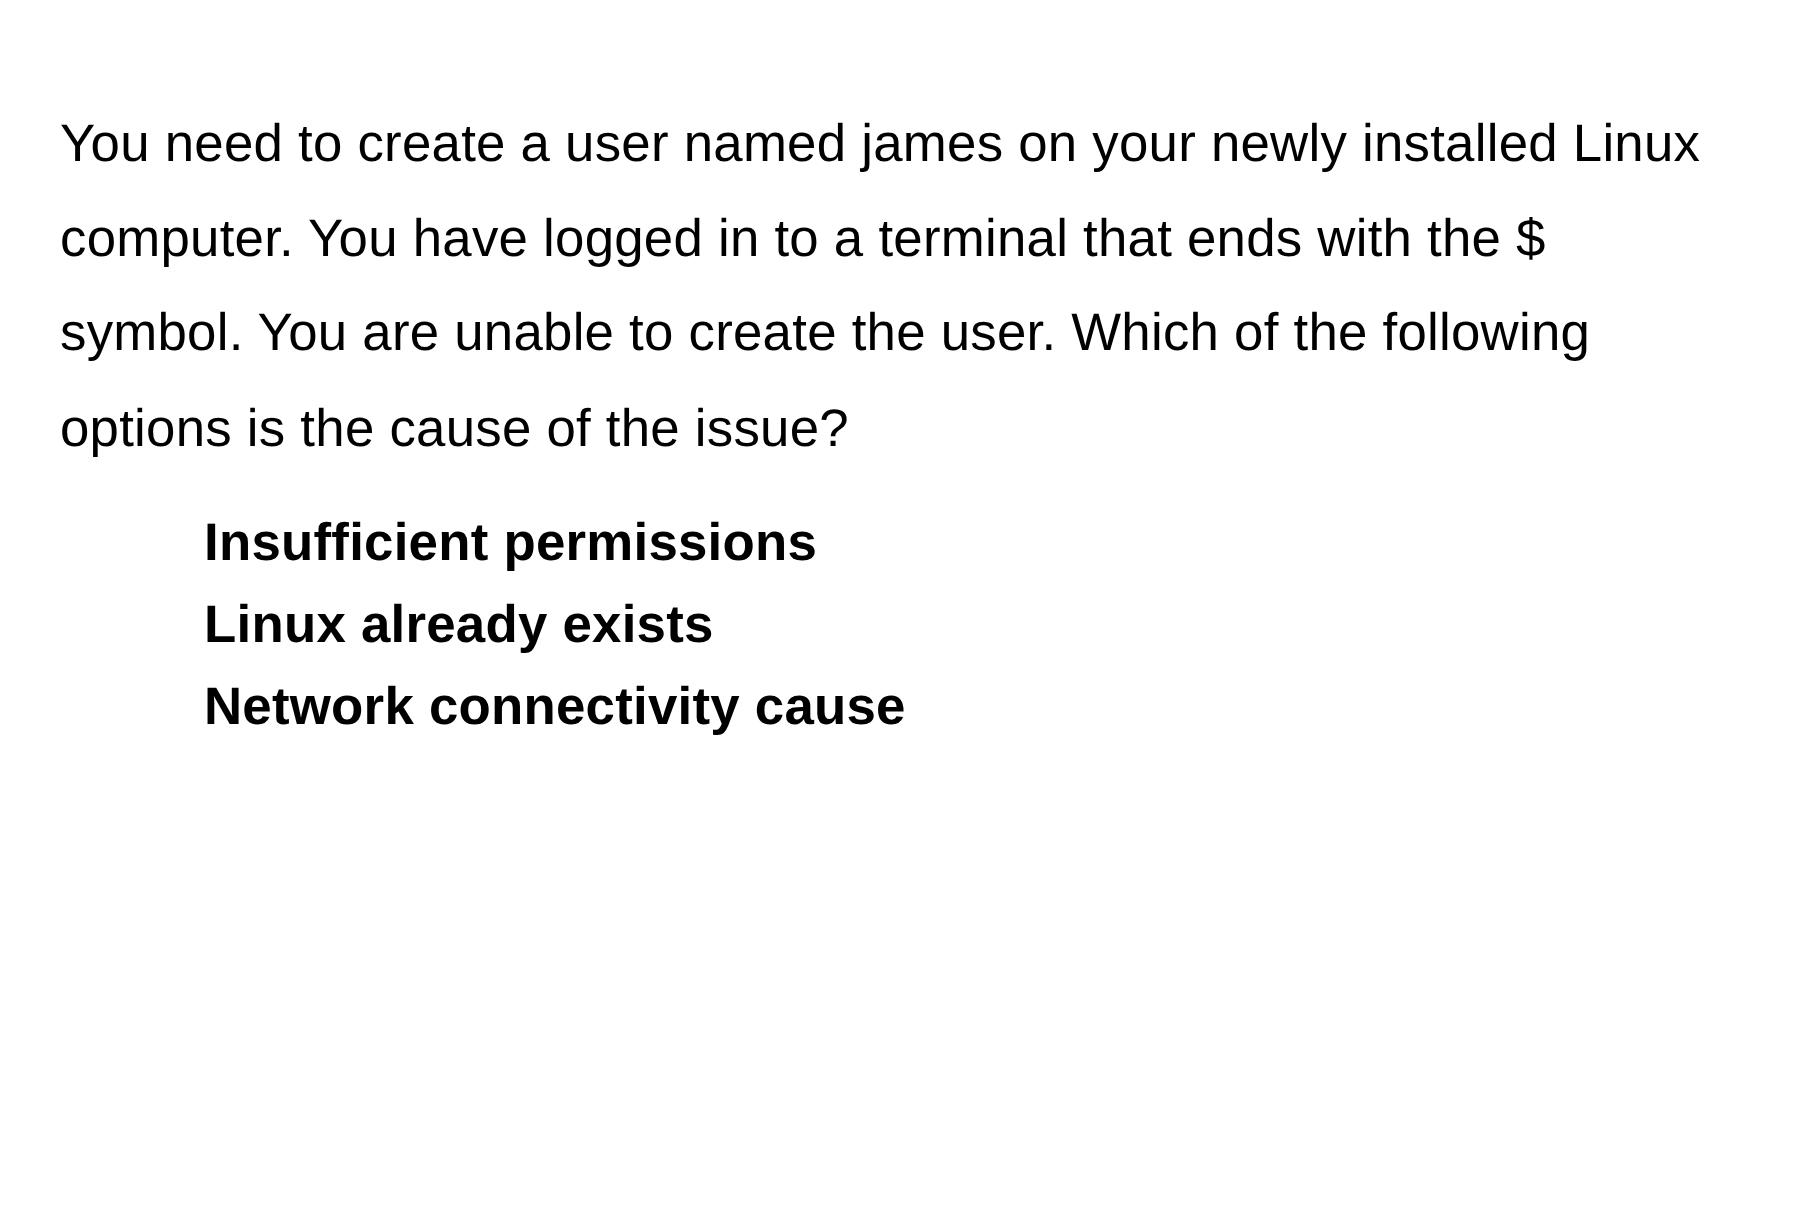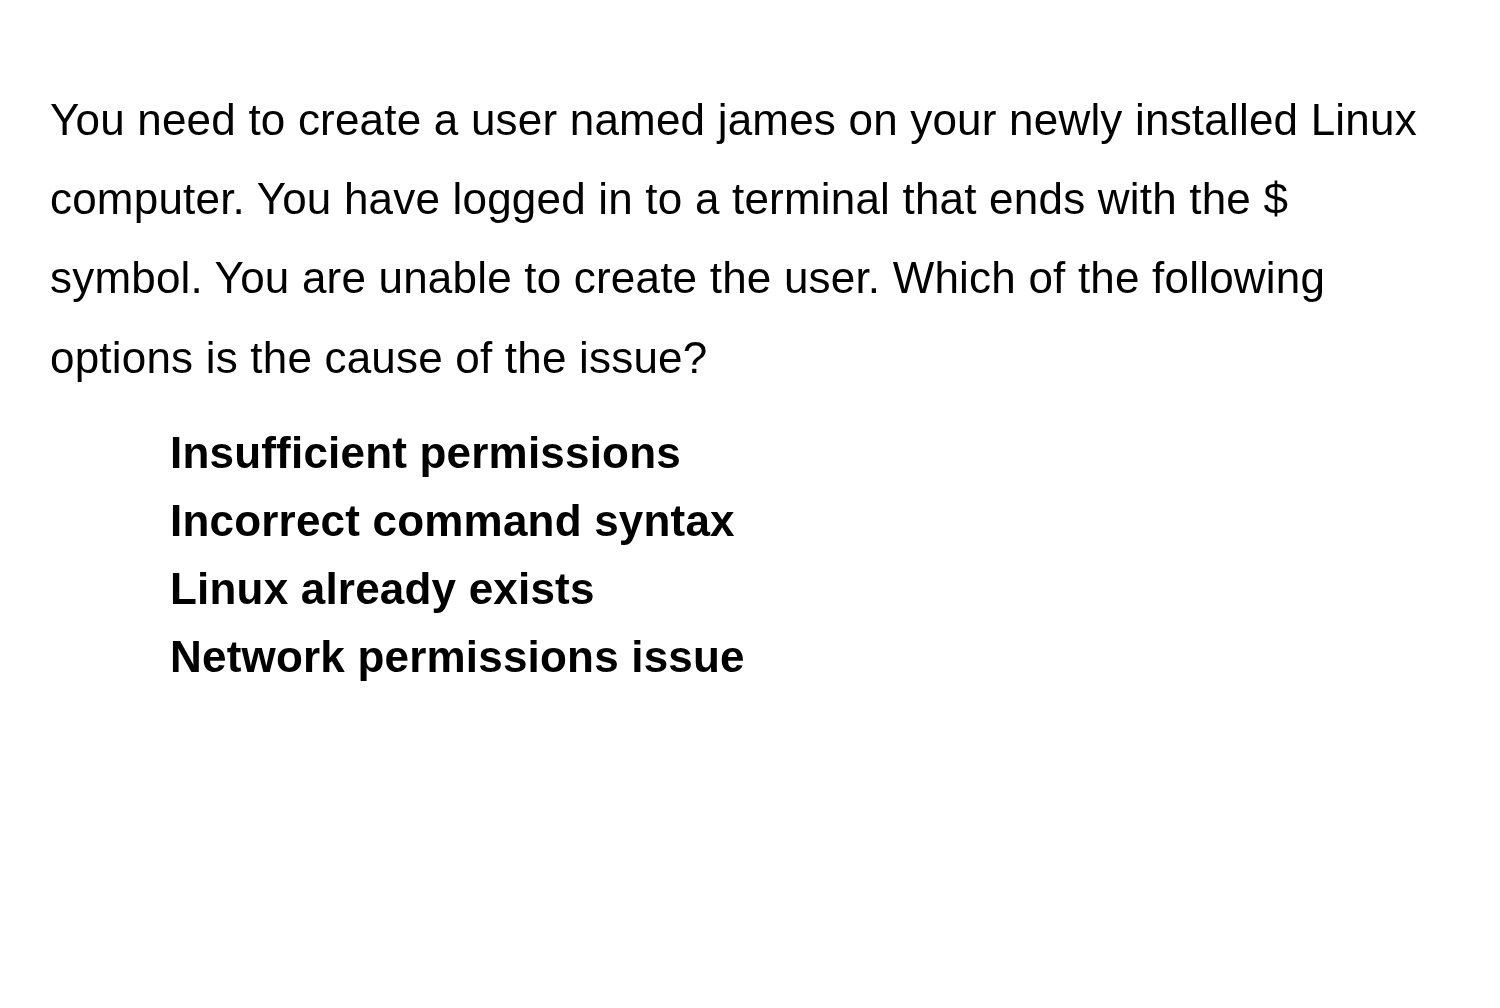--- a/index.html
+++ b/index.html
@@ -34,17 +34,16 @@
       letter-spacing: 0.2px;
     }
   </style>
 </head>
 <body>
 
 <div class="content">
   <p class="question-text">You need to create a user named james on your newly installed Linux computer. You have logged in to a terminal that ends with the $ symbol. You are unable to create the user. Which of the following options is the cause of the issue?</p>
   <div class="options">
     <div class="option-item">Insufficient permissions</div>
-    <div class="option-item">Incorrect command syntax</div>
     <div class="option-item">Linux already exists</div>
-    <div class="option-item">Network permissions issue</div>
+    <div class="option-item">Network connectivity cause</div>
   </div>
 </div>
 
 </body></html>

